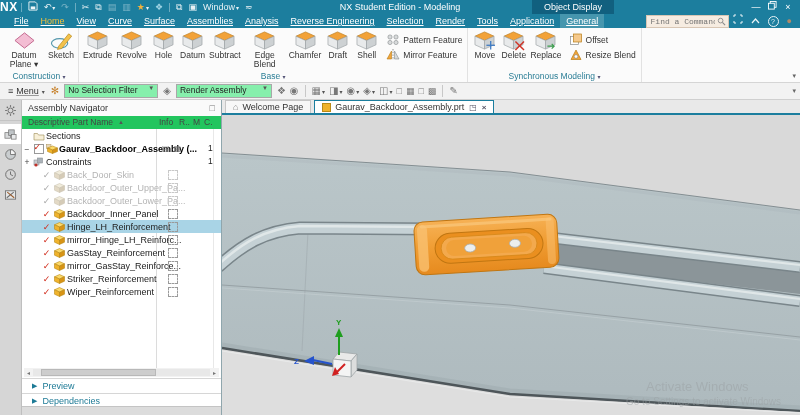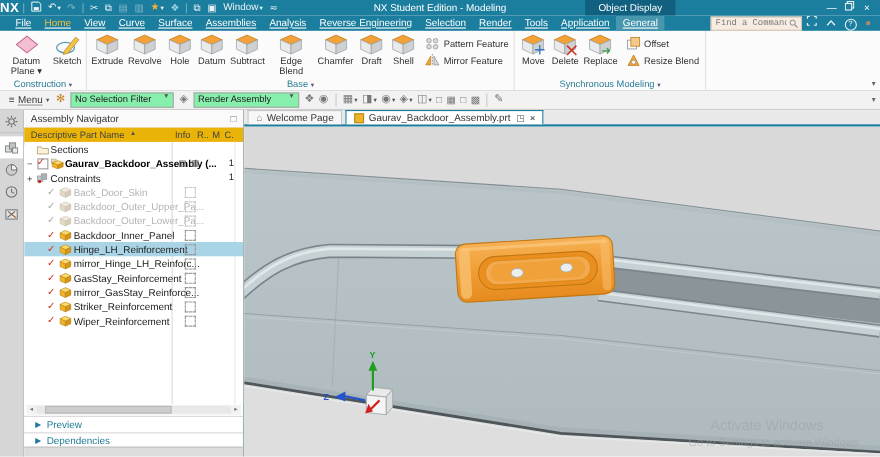--- a/index.html
+++ b/index.html
@@ -84,21 +84,21 @@
     border-right:1px solid #bfbfbf;box-sizing:border-box;}
   .sb-item{width:21px;height:20px;display:flex;align-items:center;justify-content:center;}
   .sb-item.active{background:#ffffff;}
   .sb-item.gearslot{margin-bottom:3px;border-bottom:1px solid #c4c4c4;}
   
   #navigator{position:absolute;left:22px;top:100px;width:200px;height:315px;background:#fff;
     border-right:1px solid #8fa6ad;box-sizing:border-box;font-size:9px;}
   .nav-title{position:absolute;left:0;top:0;right:0;height:16px;display:flex;align-items:center;
     padding:0 6px;color:#333;background:#fafafa;border-bottom:1px solid #dedede;}
   .nav-title .float{margin-left:auto;color:#777;font-size:9px;}
-  .nav-cols{position:absolute;left:0;top:16px;right:0;height:13px;background:#eab308;
+  .nav-cols{position:absolute;left:0;top:16px;right:0;height:13px;background:#22c55e;
     border-bottom:3px solid #f97316;font-size:8.5px;color:#444;}
   .nav-cols span{position:absolute;top:0;line-height:13px;white-space:nowrap;}
   #tree{position:absolute;left:0;top:29px;right:0;height:239px;overflow:hidden;background:#fff;}
   .vline{position:absolute;top:0;bottom:0;width:1px;background:#dcdcdc;}
   .trow{position:relative;height:13px;display:flex;align-items:center;white-space:nowrap;
     color:#222;font-size:9px;}
   .trow.sel{background:#a9d4e6;}
   .trow.gray{color:#b4b4b4;}
   .trow.gray .ticn2 svg{filter:grayscale(.7);opacity:.5;}
   .texp{width:10px;text-align:center;font-size:8.5px;color:#444;flex:none;}

